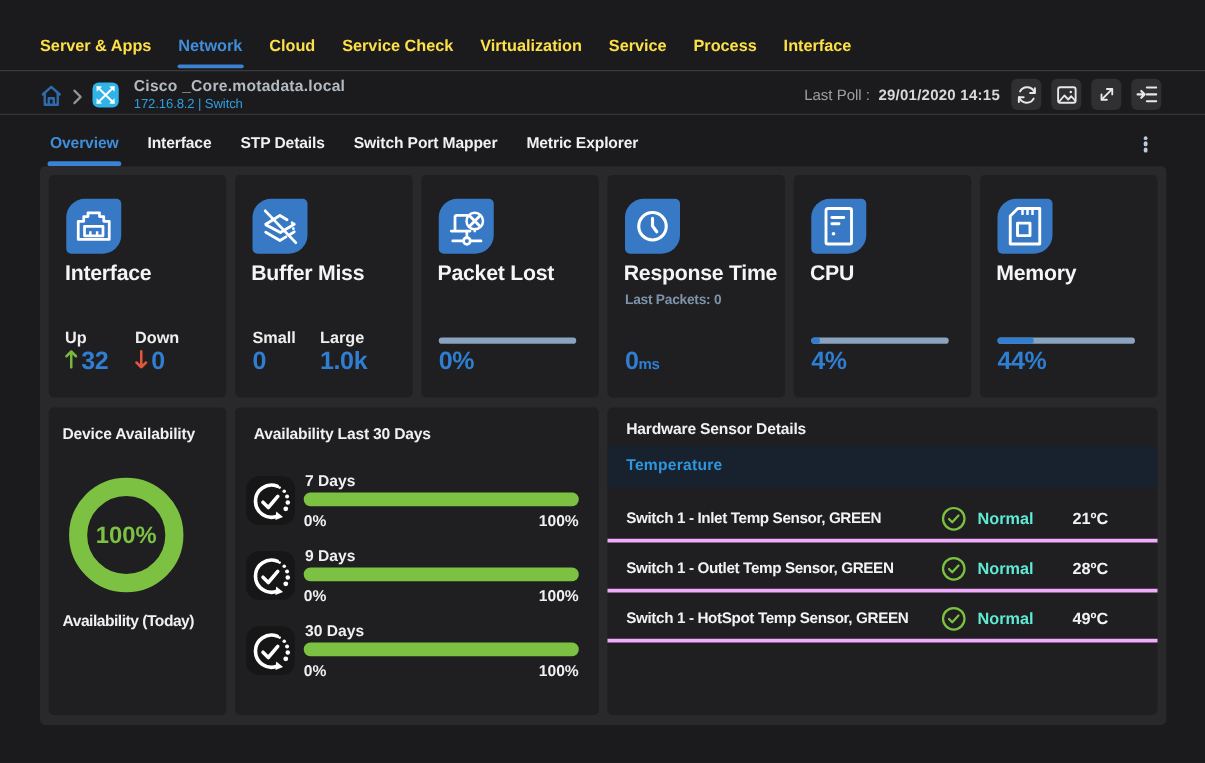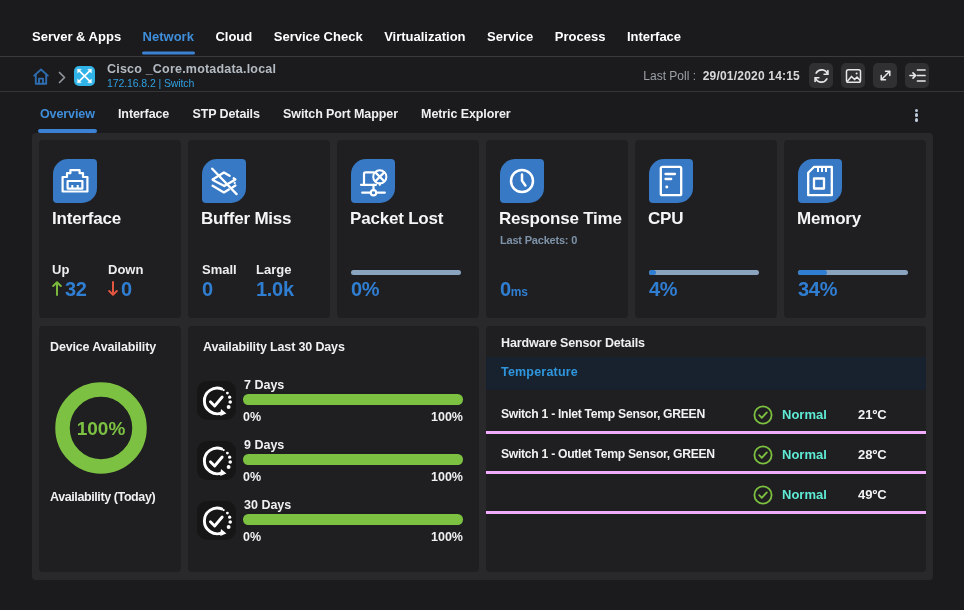--- a/index.html
+++ b/index.html
@@ -2,21 +2,21 @@
 <html><head>
 <meta charset="utf-8">
 <style>
 * { margin:0; padding:0; box-sizing:border-box; }
 html,body { width:964px; height:610px; background:#1b1b1d; font-family:"Liberation Sans", sans-serif; overflow:hidden; }
 body { position:relative; }
 
 
 #nav { position:absolute; left:0; top:0; width:964px; height:57px; border-bottom:1px solid #3a3b3c; }
 #nav .items { position:absolute; left:32px; top:35.5px; display:flex; gap:21.5px; white-space:nowrap; }
-#nav .it { font-size:13px; font-weight:bold; color:#ffffff; letter-spacing:0; position:relative; transform:translateY(-50%); }
+#nav .it { font-size:13px; font-weight:bold; color:#fde047; letter-spacing:0; position:relative; transform:translateY(-50%); }
 #nav .it.on { color:#3f8edb; }
 #nav .it.on::after { content:""; position:absolute; left:-1px; right:-1px; top:23px; height:3.5px; background:#3b82d4; border-radius:3px; }
 
 
 #crumb { position:absolute; left:0; top:57px; width:964px; height:35px; border-bottom:1px solid #343536; }
 #crumb svg.home { position:absolute; left:33px; top:11px; }
 #crumb .chev { position:absolute; left:58px; top:13.5px; }
 #crumb .tile { position:absolute; left:74px; top:9px; width:21px; height:20px; background:#30b3e6; border-radius:5px; display:flex; align-items:center; justify-content:center; }
 #crumb .t1 { position:absolute; left:107px; top:5px; font-size:12.5px; font-weight:bold; color:#b4bac1; letter-spacing:0.2px; }
 #crumb .t2 { position:absolute; left:107px; top:19.5px; font-size:10.5px; font-weight:normal; color:#2f9fe0; letter-spacing:-0.1px; }
@@ -239,21 +239,21 @@
       <svg width="32" height="32" viewBox="0 0 32 32" fill="none" stroke="#fff" stroke-width="2.3" stroke-linejoin="round">
         <path d="M10.2 1.8 H27.8 V30.2 H4.2 V7.8 Z"></path>
         <path d="M14 1.8 V7 M18 1.8 V7 M22 1.8 V7" stroke-width="2"></path>
         <rect x="10" y="13.5" width="10" height="10"></rect>
       </svg>
     </div>
     <div class="ctitle">Memory</div>
     <div class="bar">
         <i style="width:29px;"></i>
       </div>
-    <div class="val" style="left:14px;">34%</div>
+    <div class="val" style="left:14px;">44%</div>
   </div>
 
   <div class="card c2" style="left:7px; width:142px;">
     <div class="h2t" style="left:11px; top:14px;">Device Availability</div>
     <svg style="position:absolute; left:14px; top:54px;" width="96" height="96" viewBox="0 0 96 96">
       <circle cx="48" cy="48" r="38.5" fill="none" stroke="#7cc142" stroke-width="14.5"></circle>
       <text x="48" y="54.5" text-anchor="middle" font-family="Liberation Sans, sans-serif" font-size="19" font-weight="bold" fill="#7cc142">100%</text>
     </svg>
     <div class="h2t" style="left:11px; top:163.5px; letter-spacing:-0.4px;">Availability (Today)</div>
   </div>
@@ -333,20 +333,21 @@
     <div class="row" style="top:108px;">
       <span class="nm">Switch 1 - Outlet Temp Sensor, GREEN</span>
       <svg width="20" height="20" viewBox="0 0 20 20" fill="none" stroke="#7cc140" stroke-width="1.8">
           <circle cx="10" cy="10" r="8.6"></circle>
           <path d="M6.2 10.2 L8.8 12.8 L13.8 7.4" stroke-linecap="round" stroke-linejoin="round"></path>
         </svg>
       <span class="st">Normal</span>
       <span class="tv">28ºC</span>
     </div>
     <div class="row" style="top:148px;">
+      <span class="nm">Switch 1 - HotSpot Temp Sensor, GREEN</span>
       <svg width="20" height="20" viewBox="0 0 20 20" fill="none" stroke="#7cc140" stroke-width="1.8">
           <circle cx="10" cy="10" r="8.6"></circle>
           <path d="M6.2 10.2 L8.8 12.8 L13.8 7.4" stroke-linecap="round" stroke-linejoin="round"></path>
         </svg>
       <span class="st">Normal</span>
       <span class="tv">49ºC</span>
     </div>
   </div>
 
 </div>

